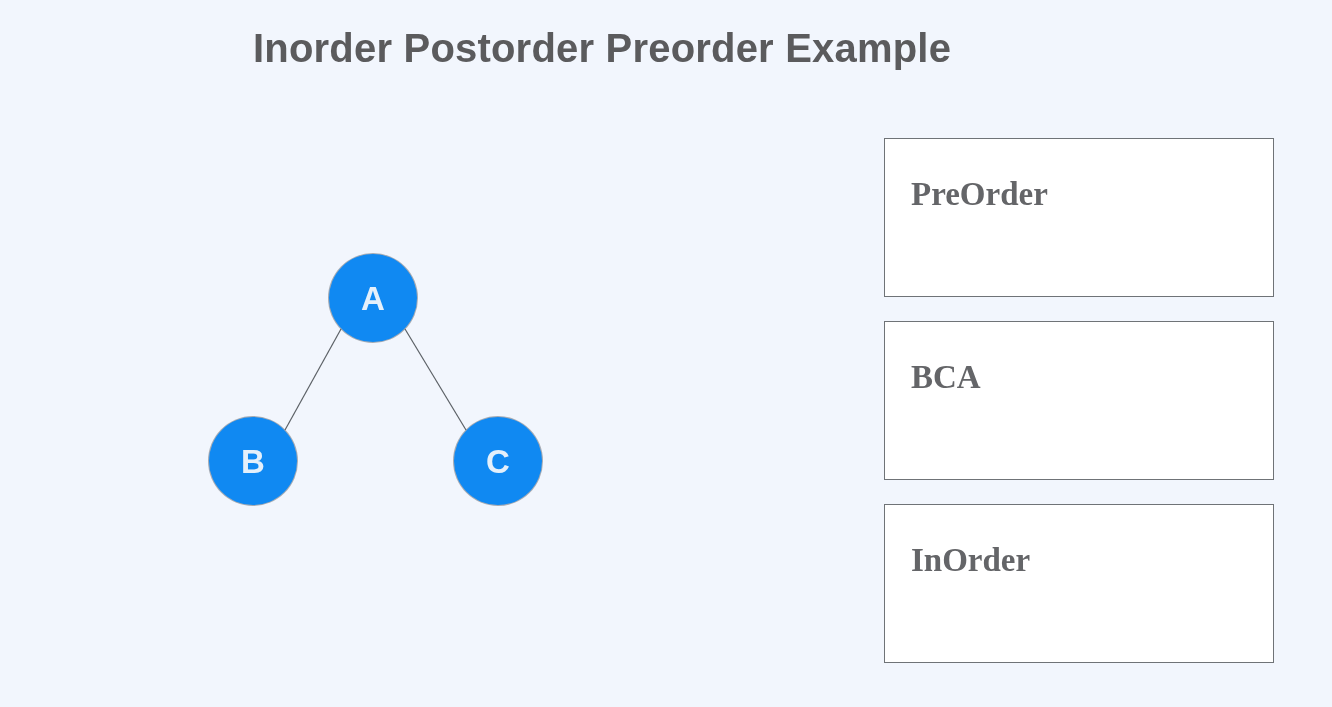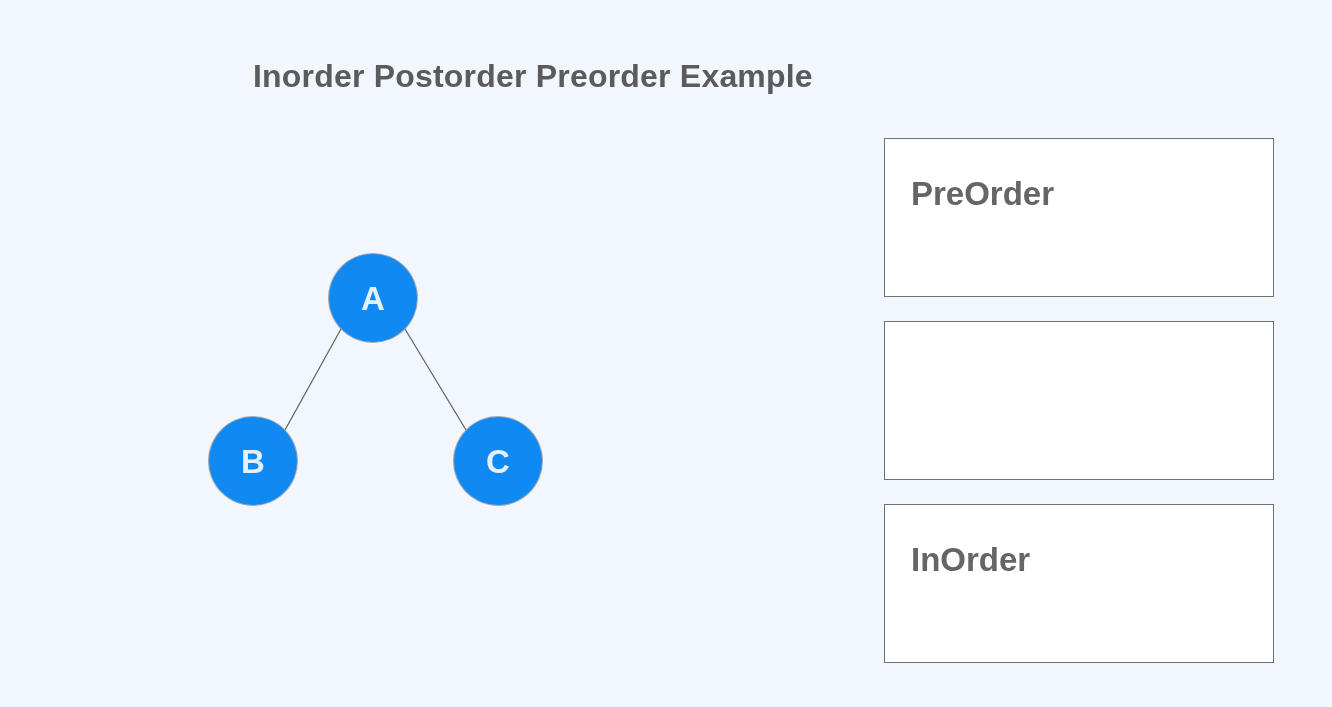--- a/index.html
+++ b/index.html
@@ -19,22 +19,22 @@
   #page-root {
     position: relative;
     width: 1332px;
     height: 707px;
   }
 
   
   .page-title {
     position: absolute;
     left: 253px;
-    top: 52px;
-    font-size: 32px;
+    top: 24px;
+    font-size: 40px;
     font-weight: bold;
     color: #5b5b5d;
     letter-spacing: 0.2px;
     white-space: nowrap;
     line-height: 48px;
   }
 
   
   .tree-area {
     position: absolute;
@@ -81,20 +81,21 @@
     width: 390px;
   }
   .traversal-card {
     position: relative;
     width: 390px;
     height: 159px;
     background: #ffffff;
     border: 1px solid #6f7377;
     box-sizing: border-box;
     margin-bottom: 24px;
+    font-family: Liberation Serif, serif;
   }
   .traversal-card:last-child { margin-bottom: 0; padding-left: 40px; }
   .card-inner {
     position: absolute;
     left: 26px;
     top: 22px;
     right: 12px;
   }
   .card-label,
   .card-value {
@@ -132,20 +133,21 @@
   <div class="cards-col">
 
     <div class="traversal-card">
       <div class="card-inner">
         <div class="card-label">PreOrder</div>
       </div>
     </div>
 
     <div class="traversal-card">
       <div class="card-inner">
+        <div class="card-value">BCA</div>
       </div>
     </div>
 
     <div class="traversal-card">
       <div class="card-inner">
         <div class="card-label">InOrder</div>
       </div>
     </div>
 
   </div>

